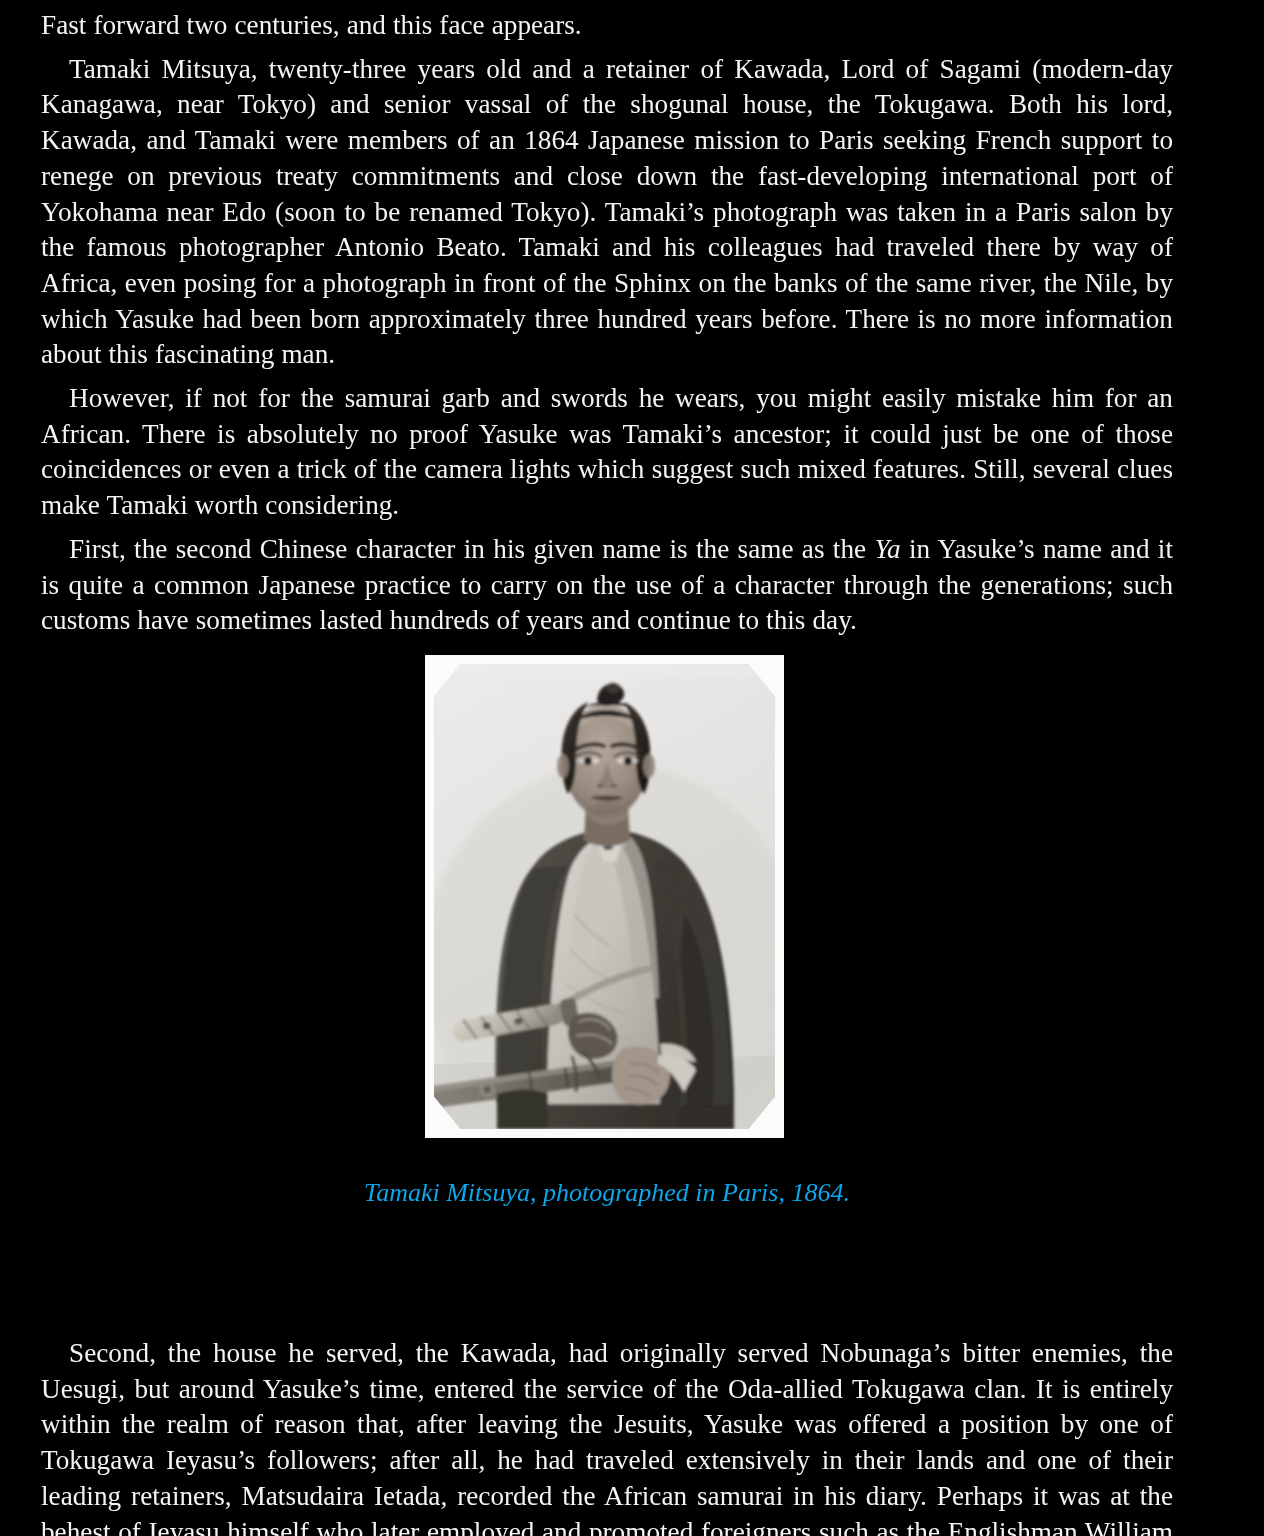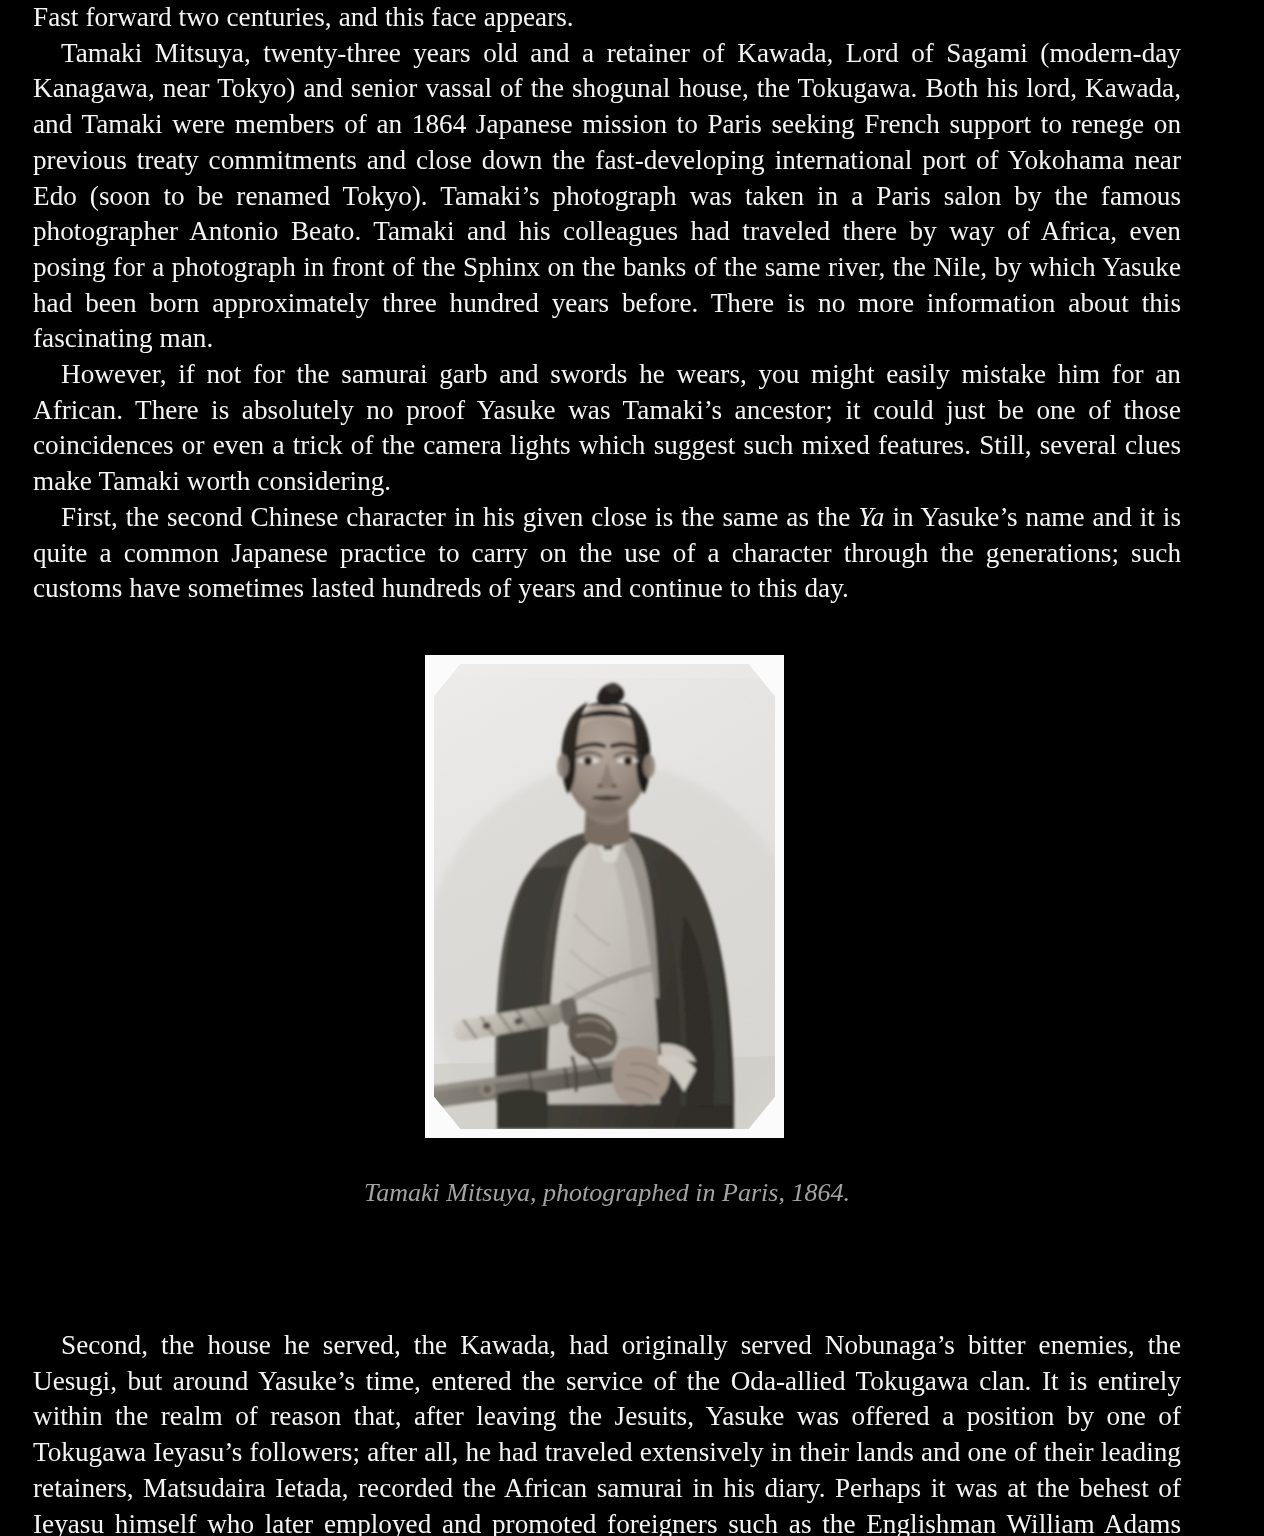--- a/index.html
+++ b/index.html
@@ -24,21 +24,21 @@
     background: #000000;
   }
 
   .textcol {
     position: absolute;
     left: 33px;
     width: 1148px;
   }
 
   p.body-par {
-    margin: 0;
+    margin: 8px;
     font-size: 27.2px;
     line-height: 35.7px;
     text-align: justify;
     text-justify: inter-word;
     letter-spacing: 0.02px;
     word-spacing: 0.2px;
     color: #f4f4f4;
     -webkit-font-smoothing: antialiased;
   }
   p.indent { text-indent: 28px; }
@@ -75,39 +75,39 @@
 
   .caption {
     position: absolute;
     left: 33px;
     top: 1176px;
     width: 1148px;
     text-align: center;
     font-style: italic;
     font-size: 26px;
     line-height: 34px;
-    color: #a3a3a3;
+    color: #0ea5e9;
   }
 
   .block-bottom { top: 1328px; }
 </style>
 </head>
 <body>
 
 <div class="page">
 
   <div class="textcol block-top">
 
     <p class="body-par noindent">Fast forward two centuries, and this face appears.</p>
 
     <p class="body-par indent">Tamaki Mitsuya, twenty-three years old and a retainer of Kawada, Lord of Sagami (modern-day Kanagawa, near Tokyo) and senior vassal of the shogunal house, the Tokugawa. Both his lord, Kawada, and Tamaki were members of an 1864 Japanese mission to Paris seeking French support to renege on previous treaty commitments and close down the fast-developing international port of Yokohama near Edo (soon to be renamed Tokyo). Tamaki’s photograph was taken in a Paris salon by the famous photographer Antonio Beato. Tamaki and his colleagues had traveled there by way of Africa, even posing for a photograph in front of the Sphinx on the banks of the same river, the Nile, by which Yasuke had been born approximately three hundred years before. There is no more information about this fascinating man.</p>
 
     <p class="body-par indent">However, if not for the samurai garb and swords he wears, you might easily mistake him for an African. There is absolutely no proof Yasuke was Tamaki’s ancestor; it could just be one of those coincidences or even a trick of the camera lights which suggest such mixed features. Still, several clues make Tamaki worth considering.</p>
 
-    <p class="body-par indent"><span>First, the second Chinese character in his given close is the same as the </span><i>Ya</i><span> in Yasuke’s name and it is quite a common Japanese practice to carry on the use of a character through the generations; such customs have sometimes lasted hundreds of years and continue to this day.</span></p>
+    <p class="body-par indent"><span>First, the second Chinese character in his given name is the same as the </span><i>Ya</i><span> in Yasuke’s name and it is quite a common Japanese practice to carry on the use of a character through the generations; such customs have sometimes lasted hundreds of years and continue to this day.</span></p>
 
   </div>
 
   <figure class="figure" style="margin:0;">
     <div class="photo-mount">
       <div class="photo-inner">
         <svg class="photo-svg" viewBox="0 0 341 465" preserveAspectRatio="none">
           <defs>
             <linearGradient id="bgGrad" x1="0" y1="0" x2="0.4" y2="1">
               <stop offset="0%" stop-color="#eeedeb"></stop>

